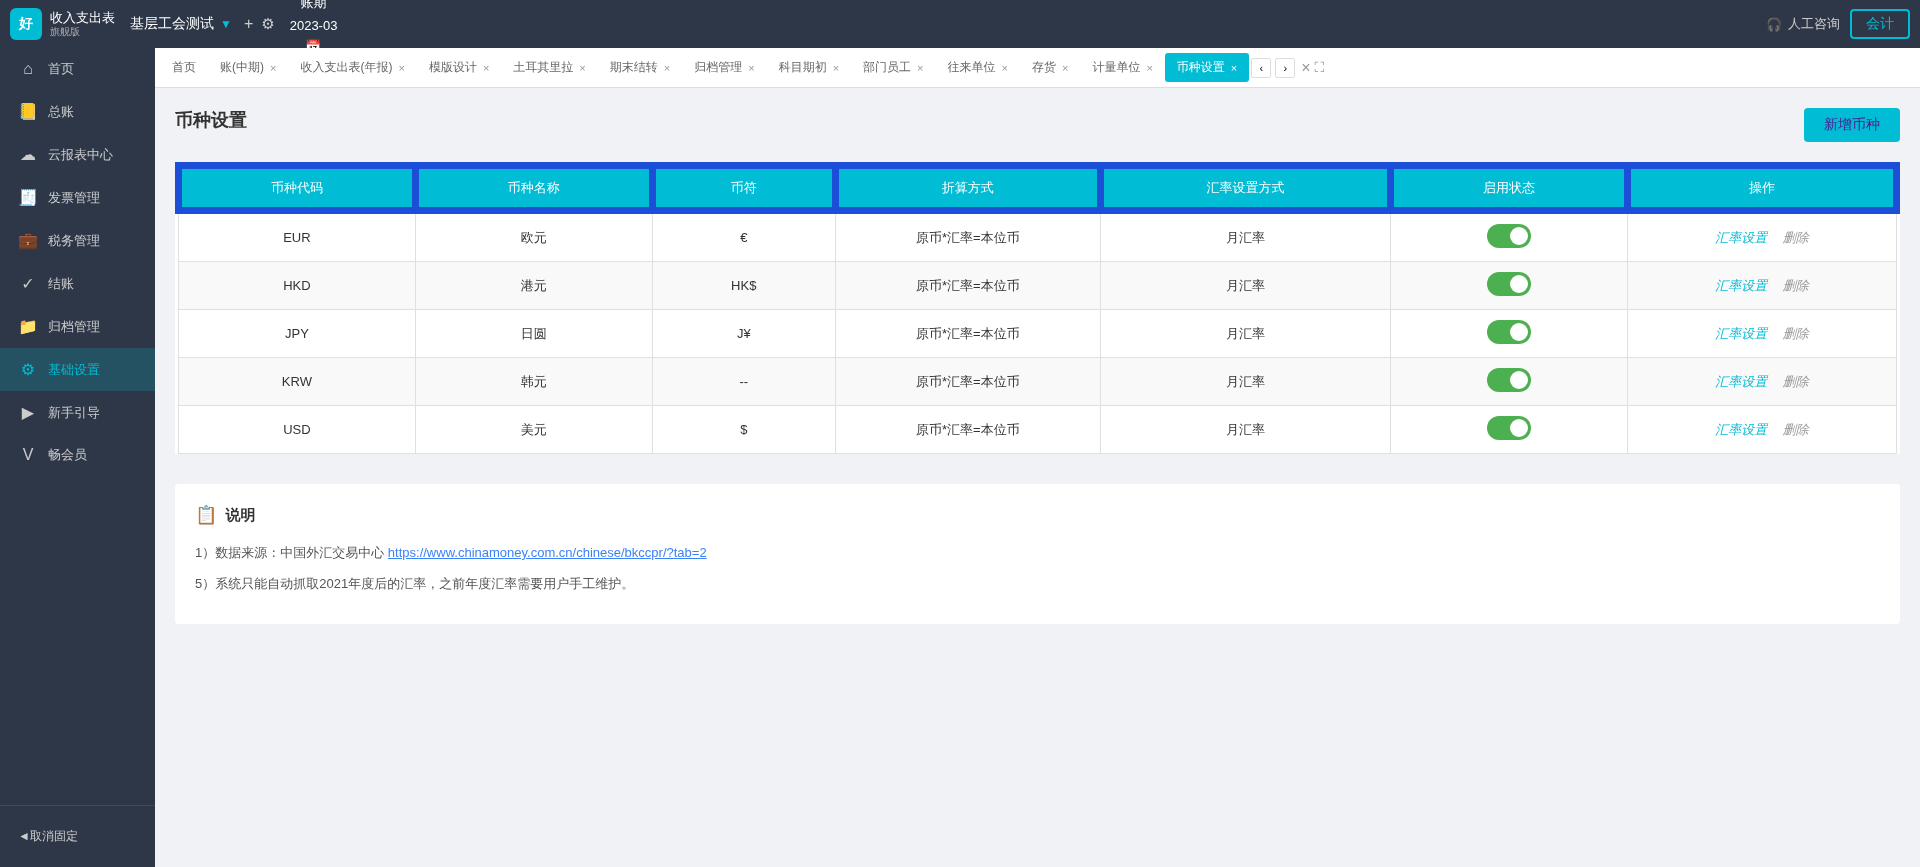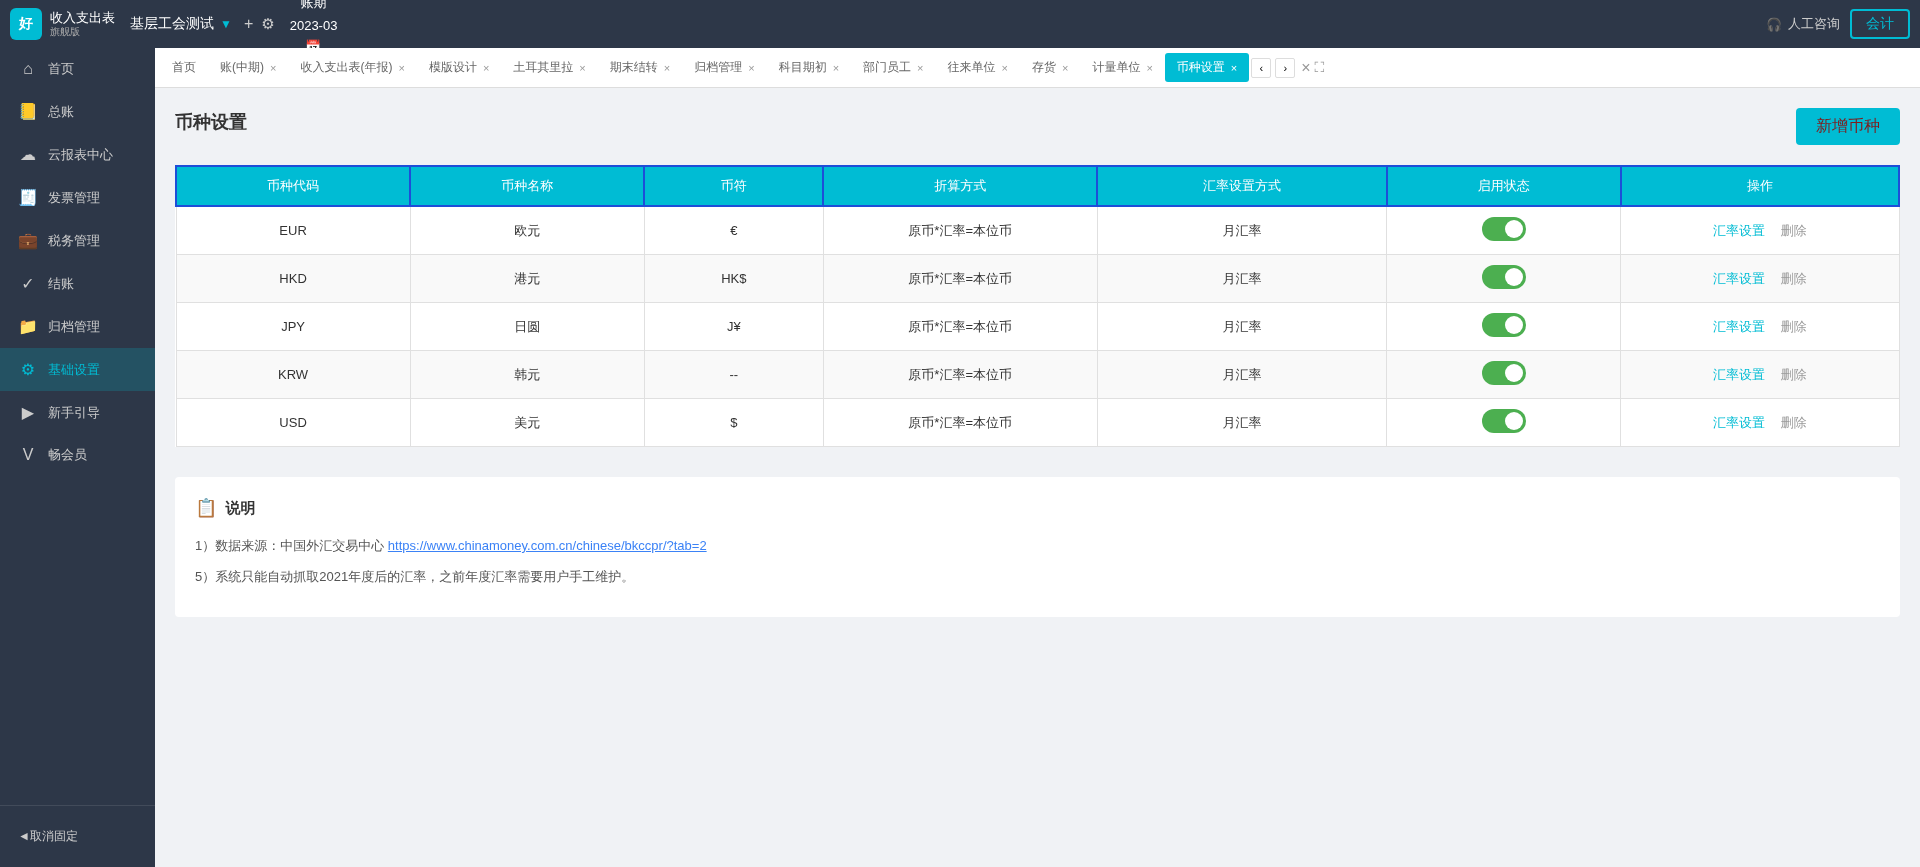--- a/index.html
+++ b/index.html
@@ -38,35 +38,35 @@
     
     .tab { display: flex; align-items: center; gap: 4px; padding: 6px 12px; font-size: 12px; color: #666; cursor: pointer; border: none; background: none; white-space: nowrap; }
     .tab.active { color: #00bcd4; background: #e0f7fa; border-radius: 3px; }
     .tab .close-x { color: #999; font-size: 11px; margin-left: 2px; cursor: pointer; }
     .tab-nav-btn { background: none; border: 1px solid #ddd; width: 20px; height: 20px; cursor: pointer; display: flex; align-items: center; justify-content: center; font-size: 11px; border-radius: 2px; margin: 0 2px; }
     .tab-close-all { background: none; border: none; font-size: 16px; color: #999; cursor: pointer; margin: 0 4px; }
     .tab-expand { background: none; border: none; font-size: 14px; color: #999; cursor: pointer; }
 
     
     .page-title { font-size: 18px; font-weight: bold; color: #333; margin-bottom: 20px; }
-    .new-btn { background: #00bcd4; color: #7f1d1d; border: none; padding: 8px 20px; border-radius: 4px; font-size: 16px; cursor: pointer; font-family: inherit; float: right; margin-bottom: 10px; }
+    .new-btn { background: #00bcd4; color: #4c1d95; border: none; padding: 8px 20px; border-radius: 4px; font-size: 14px; cursor: pointer; font-family: inherit; float: right; margin-bottom: 10px; }
 
     
     .data-table { width: 100%; border-collapse: collapse; background: #fff; }
     .data-table thead tr { background: #00bcd4; color: #fff; }
-    .data-table th { padding: 10px 28px; font-size: 13px; font-weight: normal; text-align: center; border: 2px solid #1d4ed8; }
+    .data-table th { padding: 10px 28px; font-size: 13px; font-weight: normal; text-align: center; border: 7px solid #1d4ed8; }
     .data-table td { padding: 10px 12px; text-align: center; border: 1px solid #e0e0e0; font-size: 13px; }
     .data-table tbody tr:nth-child(even) { background: #f9f9f9; }
 
     
     .toggle { display: inline-flex; align-items: center; width: 44px; height: 24px; background: #4caf50; border-radius: 12px; position: relative; cursor: pointer; }
     .toggle::after { content: ''; position: absolute; right: 3px; width: 18px; height: 18px; background: white; border-radius: 50%; }
 
     
-    .action-link { color: #00bcd4; cursor: pointer; text-decoration: none; margin: 4px 6px; }
+    .action-link { color: #00bcd4; cursor: pointer; text-decoration: none; margin: 4px 6px; font-style: italic; }
 
     
     .note-section { margin-top: 30px; background: #fff; padding: 20px; border-radius: 4px; }
     .note-title { display: flex; align-items: center; gap: 8px; font-size: 15px; font-weight: bold; margin-bottom: 15px; color: #333; }
     .note-icon { color: #00bcd4; font-size: 18px; }
     .note-list { list-style: none; }
     .note-list li { margin-bottom: 8px; font-size: 13px; color: #555; line-height: 1.8; }
     .note-link { color: #3b82f6; text-decoration: underline; }
 
     .header-row { display: flex; align-items: center; justify-content: space-between; margin-bottom: 10px; }

